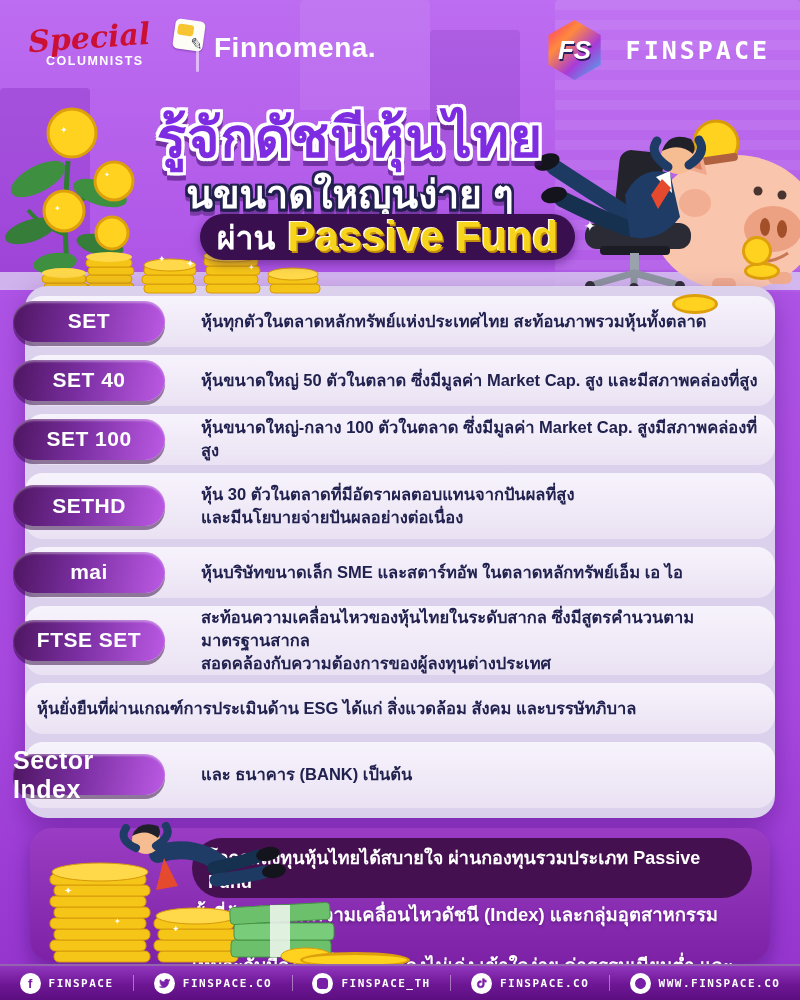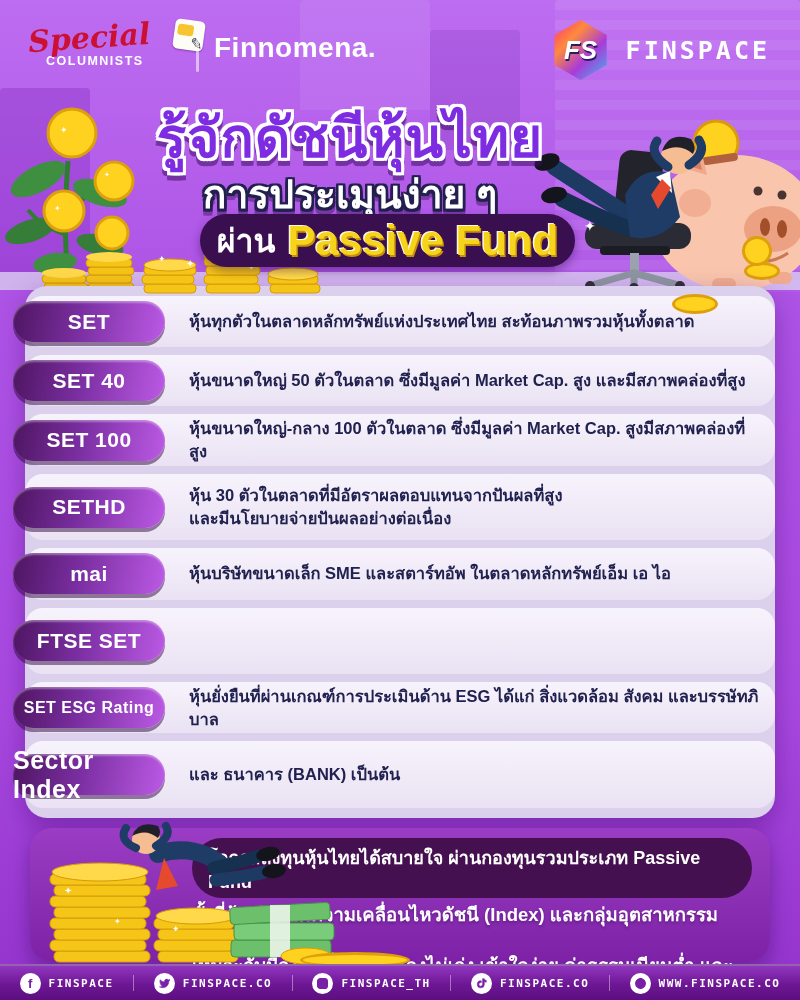--- a/index.html
+++ b/index.html
@@ -24,39 +24,39 @@
                 color:#cb1034; line-height:1; transform:rotate(-4deg); }
   .sc-col { font-size:12.5px; font-weight:800; letter-spacing:1.5px; color:#fff; margin:2px 0 8px 18px; }
   .note-ic { position:absolute; right:-26px; top:-2px; width:30px; height:30px; background:#fdfdf6;
              border-radius:5px; transform:rotate(8deg); box-shadow:0 1px 2px rgba(60,10,90,.4); }
   .note-ic::before { content:""; position:absolute; left:3px; top:5px; width:16px; height:11px;
              background:#f6c531; border-radius:3px; }
   .note-ic::after { content:"✎"; position:absolute; right:0; bottom:-2px; font-size:15px; color:#2a2a3a; }
   .hdr-div { position:absolute; left:196px; top:28px; width:3px; height:44px; background:rgba(255,255,255,.55); border-radius:2px; }
   .finnomena { position:absolute; left:214px; top:32px; color:#fff; font-size:28px; font-weight:700; letter-spacing:.5px; }
 
-  .fslogo { position:absolute; right:30px; top:20px; display:flex; align-items:center; gap:16px; }
+  .fslogo { position:absolute; right:30px; top:20px; display:flex; align-items:center; gap:22px; }
   .fs-cube { width:58px; height:60px; clip-path:polygon(50% 0,95% 25%,95% 75%,50% 100%,5% 75%,5% 25%);
              background:linear-gradient(135deg,#ff2d78 0%,#ff8a3d 32%,#a93bd8 62%,#35c5f0 100%);
              display:flex; align-items:center; justify-content:center; }
   .fs-cube span { font-weight:800; font-size:26px; color:#fff; font-style:italic;
                   text-shadow:1px 2px 0 #2a1d5e; }
   .fs-word { color:#fff; font-family:"DejaVu Sans Mono",monospace; font-weight:800; font-size:25px; letter-spacing:3px; }
 
   
   .hero-t { position:absolute; left:70px; width:560px; text-align:center; z-index:3; }
   .t1 { top:94px; font-size:55px; font-weight:800; color:#7d2ce2; letter-spacing:1px;
         text-shadow:-3px -3px 0 #fff,3px -3px 0 #fff,-3px 3px 0 #fff,3px 3px 0 #fff,
                     0 -3px 0 #fff,0 3px 0 #fff,-3px 0 0 #fff,3px 0 0 #fff;
         filter:drop-shadow(0 5px 0 rgba(62,12,105,.55)); }
   .t2 { top:163px; font-size:39px; font-weight:800; color:#ffffff;
         text-shadow:-2.5px -2.5px 0 #232050,2.5px -2.5px 0 #232050,-2.5px 2.5px 0 #232050,2.5px 2.5px 0 #232050,
                     0 -2.5px 0 #232050,0 2.5px 0 #232050,-2.5px 0 0 #232050,2.5px 0 0 #232050;
         filter:drop-shadow(0 4px 0 rgba(40,10,70,.4)); }
-  .t3pill { position:absolute; left:200px; top:214px; width:375px; height:53px; background:#3a0f50;
+  .t3pill { position:absolute; left:200px; top:214px; width:375px; height:46px; background:#3a0f50;
             border-radius:30px; display:flex; align-items:center; justify-content:center; gap:12px; z-index:3;
             box-shadow:0 4px 10px rgba(40,5,70,.4); }
   .t3a { color:#fff; font-size:32px; font-weight:800; }
   .t3b { color:#f7d41c; font-size:42px; font-weight:800;
          text-shadow:-1.5px -1.5px 0 #fff9e0,1.5px 1.5px 0 #c7900a; }
   .sparkle { position:absolute; color:#fff; font-size:14px; z-index:4; }
 
   
   .coin-flat { position:absolute; background:#ffd21f; border:3px solid #dd9f0b; border-radius:50%; z-index:2; }
 
@@ -67,21 +67,21 @@
   .row { background:linear-gradient(180deg,#f7f3fc 0%,#eae2f3 100%); border-radius:18px;
          display:flex; align-items:center; flex:1 1 0; }
   .row.h2 { flex:1.3 1 0; }
   .badge { width:152px; min-width:152px; height:41px; margin-left:-12px; margin-right:24px; border-radius:22px;
            background:linear-gradient(100deg,#4d1560 0%,#7b2fa2 45%,#bc5ae5 100%);
            color:#fff; font-weight:700; font-size:21px; display:flex; align-items:center; justify-content:center;
            letter-spacing:.5px; box-shadow:0 4px 0 rgba(48,8,64,.5), inset 0 2px 2px rgba(255,255,255,.35); }
   .badge.mid { font-size:25px; }
   .badge.small { font-size:16px; }
   .desc { color:#20214f; font-size:16.5px; font-weight:600; line-height:1.4; padding-right:14px; }
-  .desc span { display:block; }
+  .desc span { display:block;margin-left:12px; }
 
   
   .summary { position:absolute; left:30px; top:828px; width:740px; height:134px;
              background:linear-gradient(180deg,#9a3dc4 0%,#7d22a6 100%); border-radius:22px; z-index:2;
              padding:10px 18px 10px 162px; box-shadow:0 8px 20px rgba(50,5,85,.4); }
   .headline { display:inline-block; background:#45104f; color:#fff; border-radius:999px;
               padding:5px 16px; font-size:18px; font-weight:700; }
   .s-line { color:#fff; font-size:18.5px; font-weight:700; margin-top:5px; line-height:1.25;
             text-shadow:0 2px 3px rgba(40,5,60,.35); }
 
@@ -211,21 +211,21 @@
     <path d="M100 142 L95 100 Q110 70 140 78 L150 122 Q130 148 100 142 Z" fill="#1e3c66"></path>
     <path d="M126 82 L142 98 L140 76 Z" fill="#fff"></path>
     <path d="M132 84 L141 93 L128 114 L121 100 Z" fill="#e64a2e"></path>
     <circle cx="148" cy="62" r="17" fill="#f7bd92"></circle>
     <path d="M132 56 Q139 36 161 44 Q167 52 163 59 Q150 47 132 56 Z" fill="#20202a"></path>
     <path d="M138 72 Q118 58 127 46" stroke="#1e3c66" stroke-width="9" stroke-linecap="round" fill="none"></path>
     <path d="M159 70 Q177 58 169 45" stroke="#1e3c66" stroke-width="9" stroke-linecap="round" fill="none"></path>
   </svg>
 
   <div class="hero-t t1">รู้จักดัชนีหุ้นไทย</div>
-  <div class="hero-t t2">การประเมุนง่าย ๆ</div>
+  <div class="hero-t t2">นขนาดใหญุนง่าย ๆ</div>
   <div class="t3pill">
     <span class="t3a">ผ่าน</span>
     <span class="t3b">Passive Fund</span>
   </div>
   <span class="sparkle" style="left:584px;top:218px;">✦</span>
   <span class="sparkle" style="left:186px;top:258px;font-size:10px;">✦</span>
 
   <div class="coin-flat" style="left:742px;top:236px;width:30px;height:30px;"></div>
   <div class="coin-flat" style="left:744px;top:262px;width:36px;height:18px;border-radius:50%;z-index:1;"></div>
   <div class="coin-flat" style="left:672px;top:294px;width:46px;height:20px;border-radius:50%;z-index:3;"></div>
@@ -257,23 +257,26 @@
         </div>
     </div>
     <div class="row">
       <div class="badge">mai</div>
       <div class="desc">
           <span>หุ้นบริษัทขนาดเล็ก SME และสตาร์ทอัพ ในตลาดหลักทรัพย์เอ็ม เอ ไอ</span>
         </div>
     </div>
     <div class="row h2">
       <div class="badge">FTSE SET</div>
-    </div>
-    <div class="row">
-      <div class="badge small">SET ESG Rating</div>
+      <div class="desc">
+          <span>สะท้อนความเคลื่อนไหวของหุ้นไทยในระดับสากล ซึ่งมีสูตรคำนวนตามมาตรฐานสากล</span>
+          <span>สอดคล้องกับความต้องการของผู้ลงทุนต่างประเทศ</span>
+        </div>
+    </div>
+    <div class="row">
       <div class="desc">
           <span>หุ้นยั่งยืนที่ผ่านเกณฑ์การประเมินด้าน ESG ได้แก่ สิ่งแวดล้อม สังคม และบรรษัทภิบาล</span>
         </div>
     </div>
     <div class="row h2">
       <div class="badge mid">Sector Index</div>
       <div class="desc">
           <span>และ ธนาคาร (BANK) เป็นต้น</span>
         </div>
     </div>

